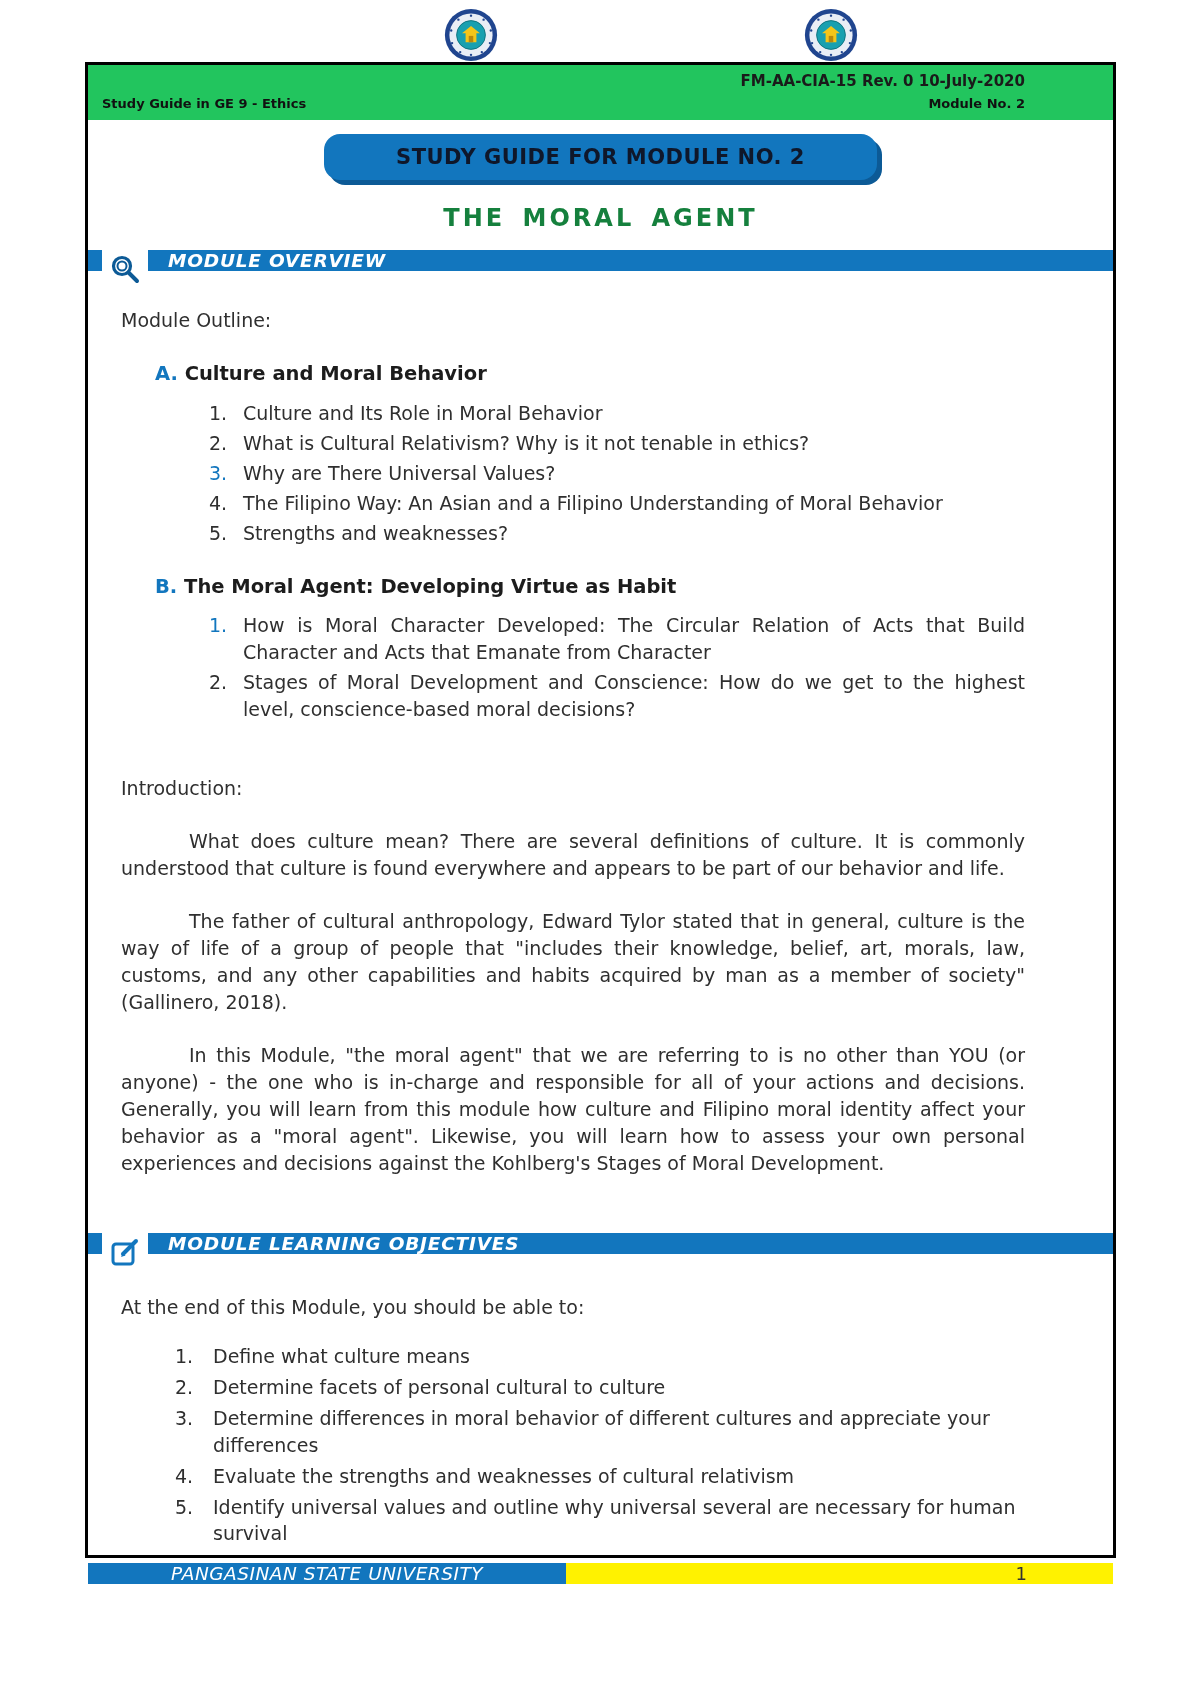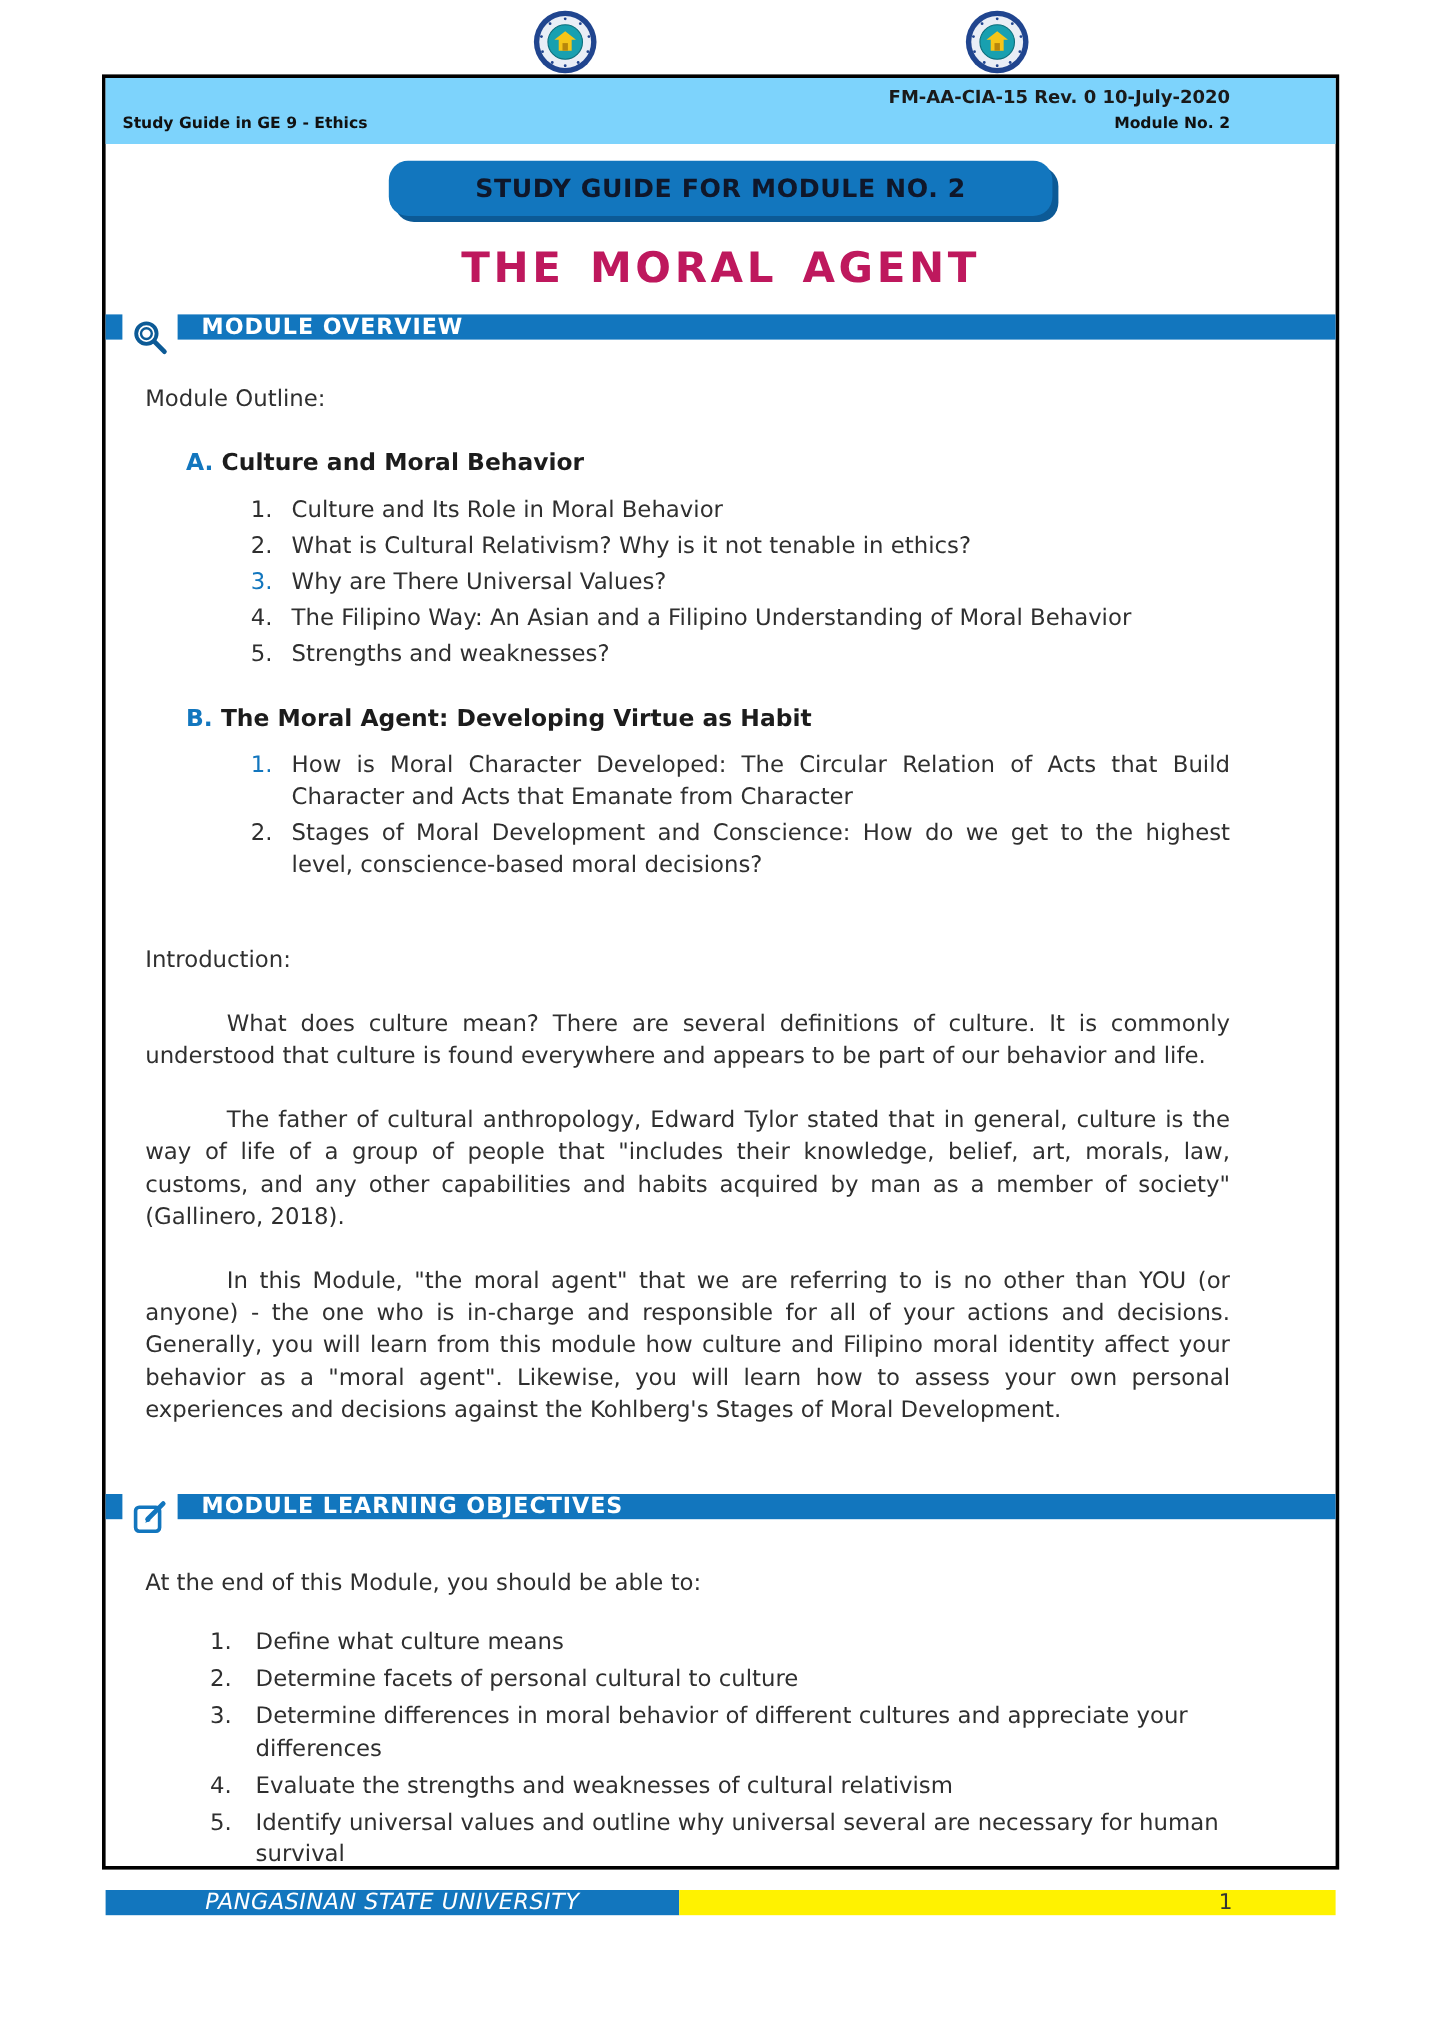--- a/index.html
+++ b/index.html
@@ -11,36 +11,36 @@
   .seal svg{display:block;}
   .seal-left{left:444px;}
   .seal-right{left:804px;}
 
   
   .doc{position:absolute;left:85px;top:62px;width:1031px;height:1496px;
        border:3px solid #000;box-sizing:border-box;background:#fff;
        display:flex;flex-direction:column;}
 
   
-  .band{background:#7dd3fc;padding:7px 16px 9px 14px;}
+  .band{background:#22c55e;padding:7px 16px 9px 14px;}
   .band-row1{text-align:right;font-weight:bold;font-size:15px;color:#1a1a1a;padding-right:72px;}
   .band-row2{display:flex;justify-content:space-between;font-weight:bold;font-size:13px;color:#111;margin-top:6px;padding-right:72px;}
   .blue-rule{height:7px;background:#1276be;}
 
   
   .banner-wrap{text-align:center;margin-top:14px;}
   .banner{display:inline-block;background:#1276be;color:#0f172a;font-weight:bold;font-size:21px;
           letter-spacing:.5px;padding:11px 72px;border-radius:16px;
           box-shadow:5px 5px 0 #0c5a96;}
 
-  .title{text-align:center;font-size:35px;font-weight:bold;color:#be185d;
+  .title{text-align:center;font-size:24px;font-weight:bold;color:#15803d;
          letter-spacing:3px;word-spacing:6px;margin:24px 0 18px 0;}
 
   
-  .secbar{position:relative;background:#1276be;height:40px;display:flex;align-items:flex-start;}
+  .secbar{position:relative;background:#1276be;height:40px;display:flex;align-items:flex-start;font-style:italic;}
   .iconbox{position:absolute;left:14px;top:-3px;width:46px;height:46px;background:#fff;
            display:flex;align-items:center;justify-content:center;}
   .seclabel{margin-left:80px;color:#fff;font-weight:bold;font-size:18.5px;letter-spacing:.8px;}
 
   
   .body{padding:0 88px 12px 33px;font-size:19px;line-height:1.42;color:#2f2f2f;}
   .plain{margin:36px 0 0 0;}
   .subhead{margin:26px 0 0 34px;font-weight:bold;font-size:19.5px;color:#1c1c1c;}
   .accent{color:#1276be;}
   .olist{margin:12px 0 0 88px;}

